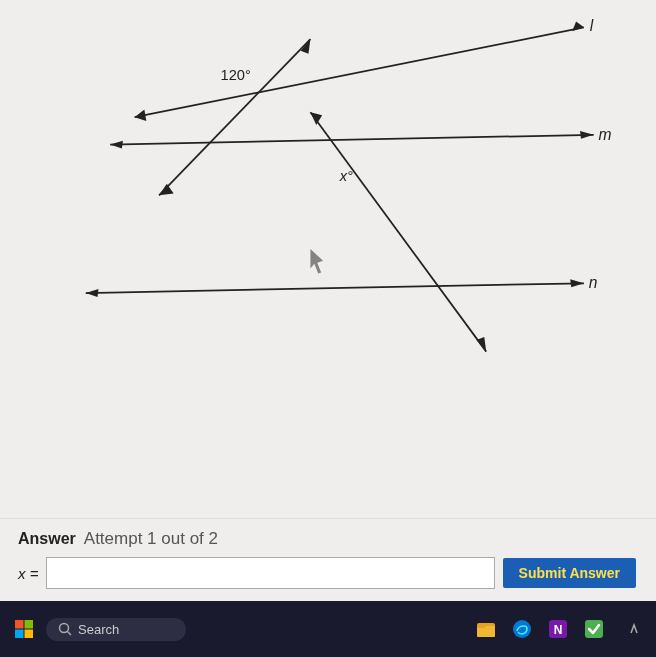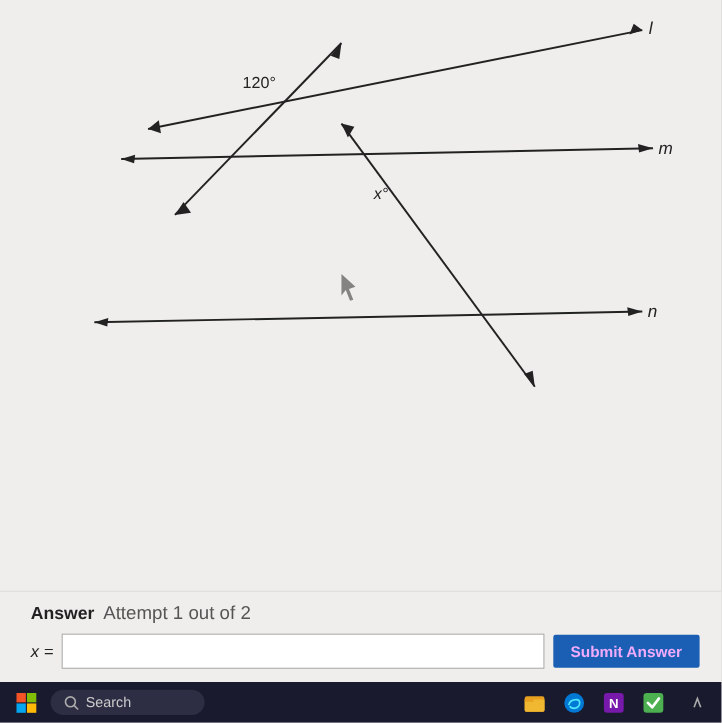--- a/index.html
+++ b/index.html
@@ -29,21 +29,21 @@
       height: 420px;
     }
 
     .answer-section {
       position: absolute;
       bottom: 0;
       left: 0;
       right: 0;
       background: #f0eeec;
       border-top: 1px solid #ddd;
-      padding: 10px 20px 12px 28px;
+      padding: 10px 20px 12px 18px;
     }
 
     .answer-label-row {
       display: flex;
       align-items: baseline;
       gap: 8px;
       margin-bottom: 8px;
     }
 
     .answer-label {
@@ -74,33 +74,33 @@
       height: 32px;
       border: 1px solid #aaa;
       background: #fff;
       padding: 0 6px;
       font-size: 14px;
       outline: none;
     }
 
     .submit-btn {
       background: #1a5fb4;
-      color: #f0abfc;
+      color: #fde047;
       border: none;
       padding: 7px 16px;
       font-size: 14px;
       font-weight: bold;
       cursor: pointer;
       white-space: nowrap;
       border-radius: 2px;
     }
 
     
     .taskbar {
-      height: 37px;
+      height: 56px;
       background: #1a1a2e;
       display: flex;
       align-items: center;
       padding: 0 6px;
       gap: 4px;
     }
 
     .taskbar-start {
       width: 36px;
       height: 36px;

